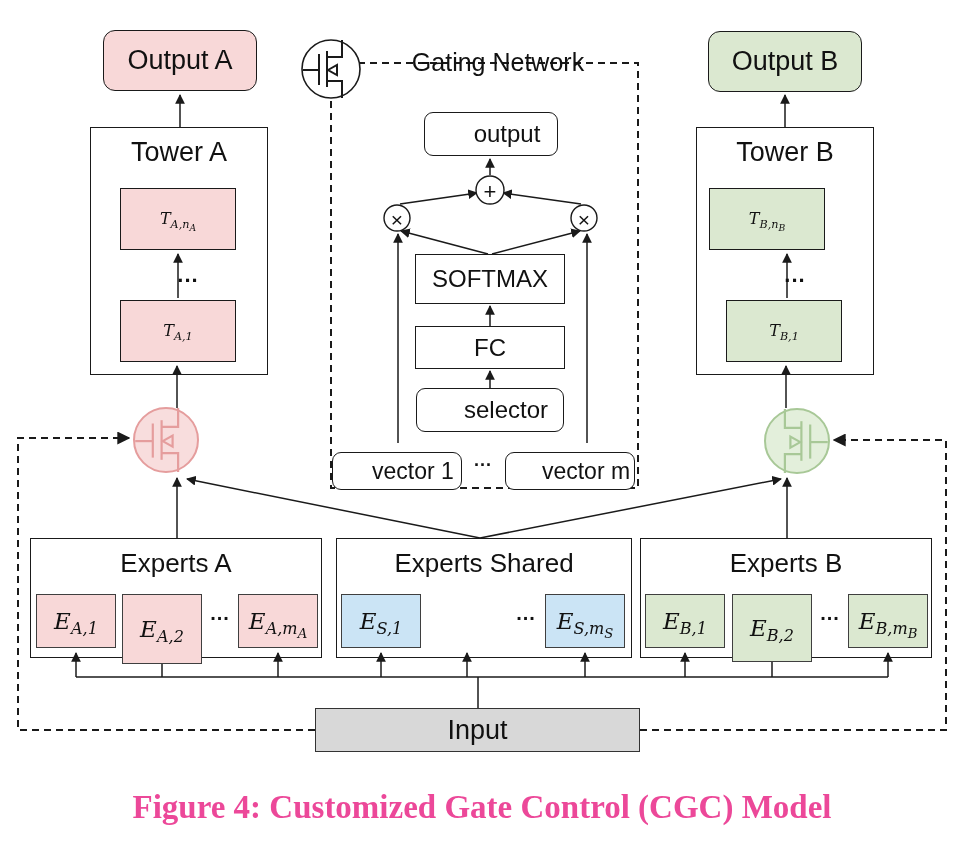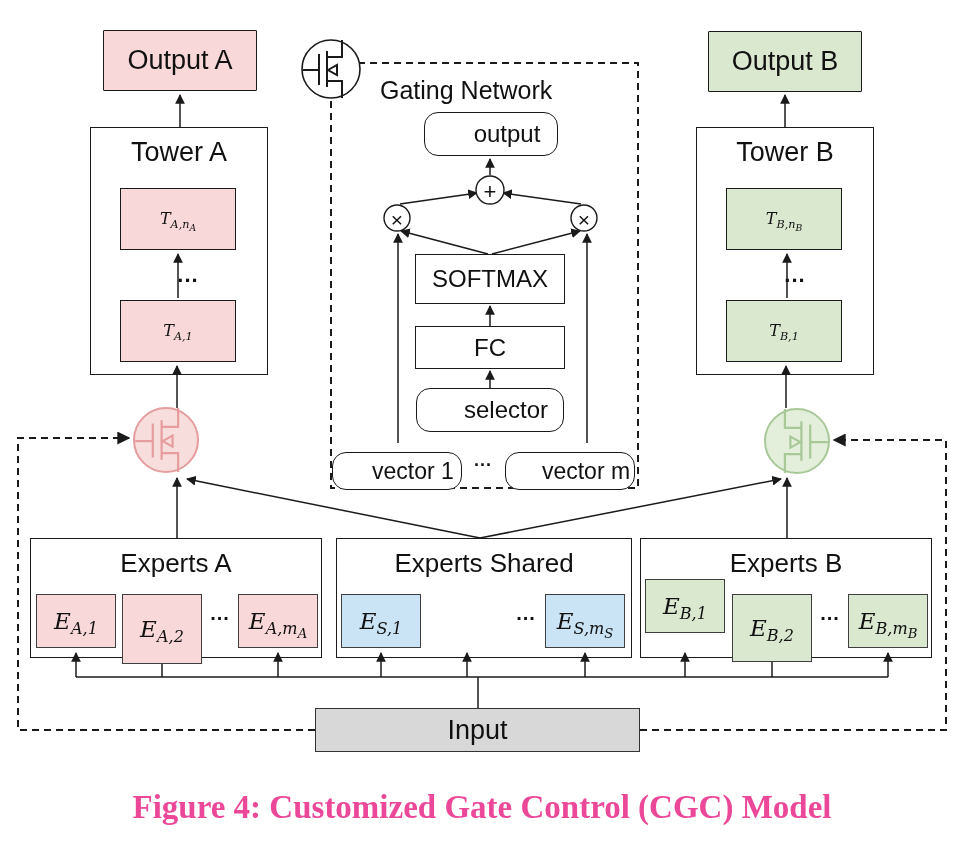--- a/index.html
+++ b/index.html
@@ -8,41 +8,41 @@
     --gatePinkStroke:#e59d9d; --gatePinkFill:#f8dddd;
     --gateGreenStroke:#a8c897; --gateGreenFill:#e3efdb;
   }
   html,body{margin:0;padding:0;background:#fff;}
   #canvas{position:relative;width:964px;height:848px;background:#fff;overflow:hidden;
           font-family:"Liberation Sans",sans-serif;color:#111;}
   svg.layer{position:absolute;left:0;top:0;width:964px;height:848px;}
   .box{position:absolute;display:flex;align-items:center;justify-content:center;
        box-sizing:border-box;border:1.5px solid var(--line);background:#fff;}
   .group{background:transparent;justify-content:center;align-items:flex-start;}
-  .rounded{border-radius:14px;padding-left:32px;}
-  .biground{border-radius:1px;}
+  .rounded{border-radius:9px;padding-left:32px;}
+  .biground{border-radius:12px;}
   .pink{background:var(--pink);}
   .green{background:var(--green);}
   .blue{background:var(--blue);text-align:right;}
   .gray{background:var(--gray);border-color:#333;}
   .ebox{border:1.4px solid #3f3f3f;}
   .t-label{font-size:27px;}
   .g-label{font-size:26px;}
   .s-label{font-size:24px;}
   .v-label{font-size:23px;margin-top:9px;}
   .out-label{font-size:27px;}
   .pad-title{padding-top:9px;}
   .m{font-family:"DejaVu Serif","Liberation Serif",serif;font-style:italic;}
   .m-t{font-size:16px;}
   .m-e{font-size:23px;}
   .m sub{font-size:0.70em;line-height:0;}
   .m sub sub{font-size:0.82em;line-height:0;}
   .dots{position:absolute;font-weight:bold;color:#111;text-align:center;
         letter-spacing:1px;font-family:"Liberation Sans",sans-serif;}
-  .gating-title{position:absolute;left:380px;top:76px;width:236px;
+  .gating-title{position:absolute;left:380px;top:48px;width:236px;text-align:center;
         font-size:25px;}
   .caption{position:absolute;left:0;top:789px;width:964px;text-align:center;
         font-family:"Liberation Serif",serif;font-weight:bold;font-size:33px;color:#ec4899;}
   .txt{pointer-events:none;}
 </style>
 </head>
 <body>
 
 <div id="canvas">
 
@@ -146,21 +146,21 @@
     <span><i>T</i><sub><span>A,n</span><sub>A</sub></sub></span>
   </div>
   <div class="dots" style="left:168px;top:262px;width:40px;font-size:22px">...</div>
   <div class="box pink m m-t txt" style="left:120px;top:300px;width:116px;height:62px">
     <span><i>T</i><sub><span>A,1</span><sub></sub></sub></span>
   </div>
 
   <div class="box group t-label pad-title" style="left:696px;top:127px;width:178px;height:248px">
     <span>Tower B</span>
   </div>
-  <div class="box green m m-t txt" style="left:726px;top:188px;width:116px;height:62px">
+  <div class="box green m m-t txt" style="left:709px;top:188px;width:116px;height:62px">
     <span><i>T</i><sub><span>B,n</span><sub>B</sub></sub></span>
   </div>
   <div class="dots" style="left:775px;top:262px;width:40px;font-size:22px">...</div>
   <div class="box green m m-t txt" style="left:726px;top:300px;width:116px;height:62px">
     <span><i>T</i><sub><span>B,1</span><sub></sub></sub></span>
   </div>
 
   <div class="gating-title txt">Gating Network</div>
   <div class="box rounded s-label txt" style="left:424px;top:112px;width:134px;height:44px">
       <span>output</span>
@@ -203,21 +203,21 @@
     <span><i>E</i><sub><span>S,1</span><sub></sub></sub></span>
   </div>
   <div class="dots" style="left:508px;top:602px;width:36px;font-size:20px">...</div>
   <div class="box ebox blue m m-e txt" style="left:545px;top:594px;width:80px;height:54px">
     <span><i>E</i><sub><span>S,m</span><sub>S</sub></sub></span>
   </div>
 
   <div class="box group g-label pad-title" style="left:640px;top:538px;width:292px;height:120px">
     <span>Experts B</span>
   </div>
-  <div class="box ebox green m m-e txt" style="left:645px;top:579px;width:80px;height:54px">
+  <div class="box ebox green m m-e txt" style="left:645px;top:594px;width:80px;height:54px">
     <span><i>E</i><sub><span>B,1</span><sub></sub></sub></span>
   </div>
   <div class="box ebox green m m-e txt" style="left:732px;top:594px;width:80px;height:68px">
     <span><i>E</i><sub><span>B,2</span><sub></sub></sub></span>
   </div>
   <div class="dots" style="left:812px;top:602px;width:36px;font-size:20px">...</div>
   <div class="box ebox green m m-e txt" style="left:848px;top:594px;width:80px;height:54px">
     <span><i>E</i><sub><span>B,m</span><sub>B</sub></sub></span>
   </div>
 

